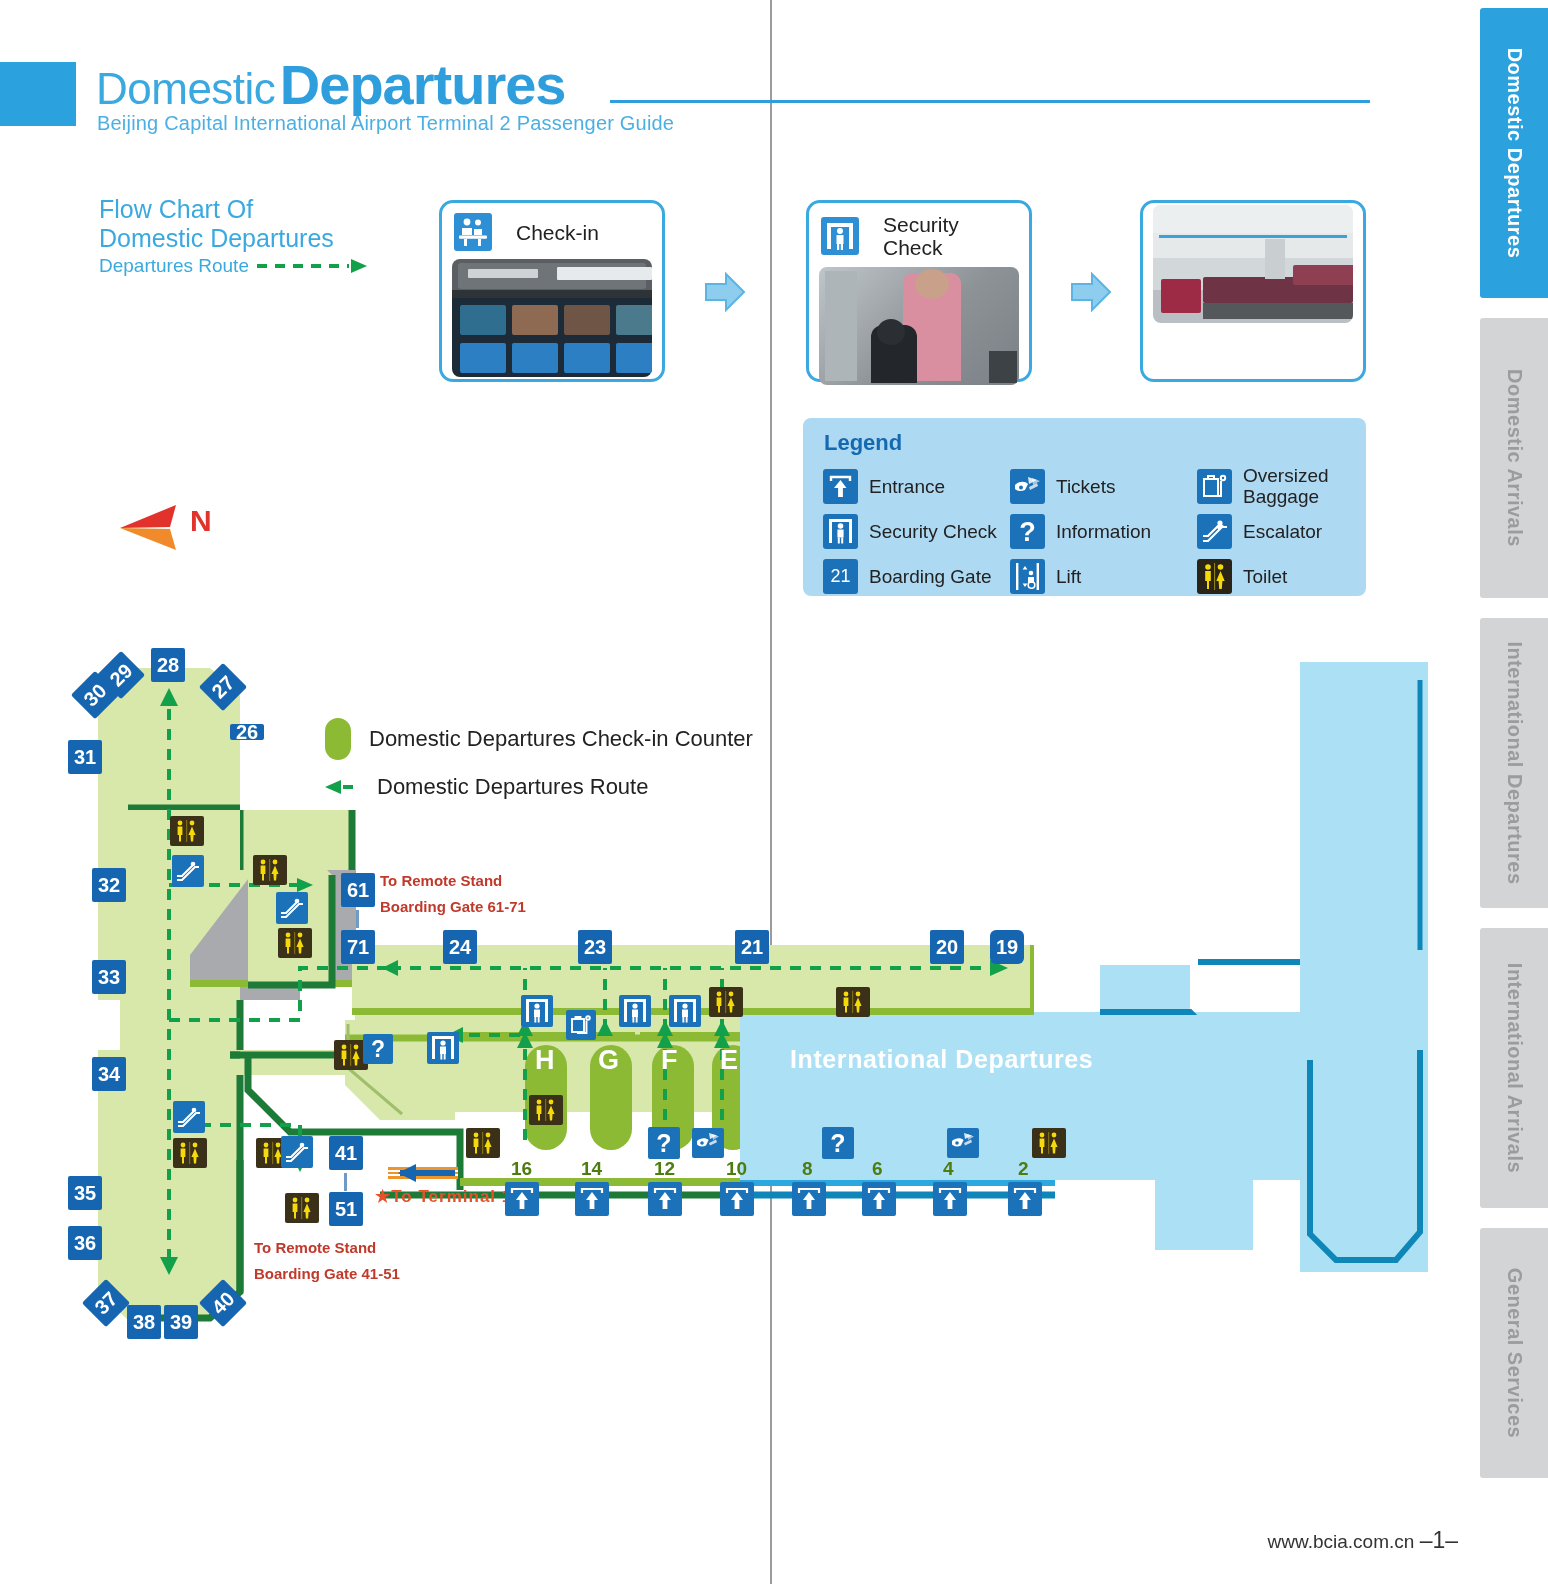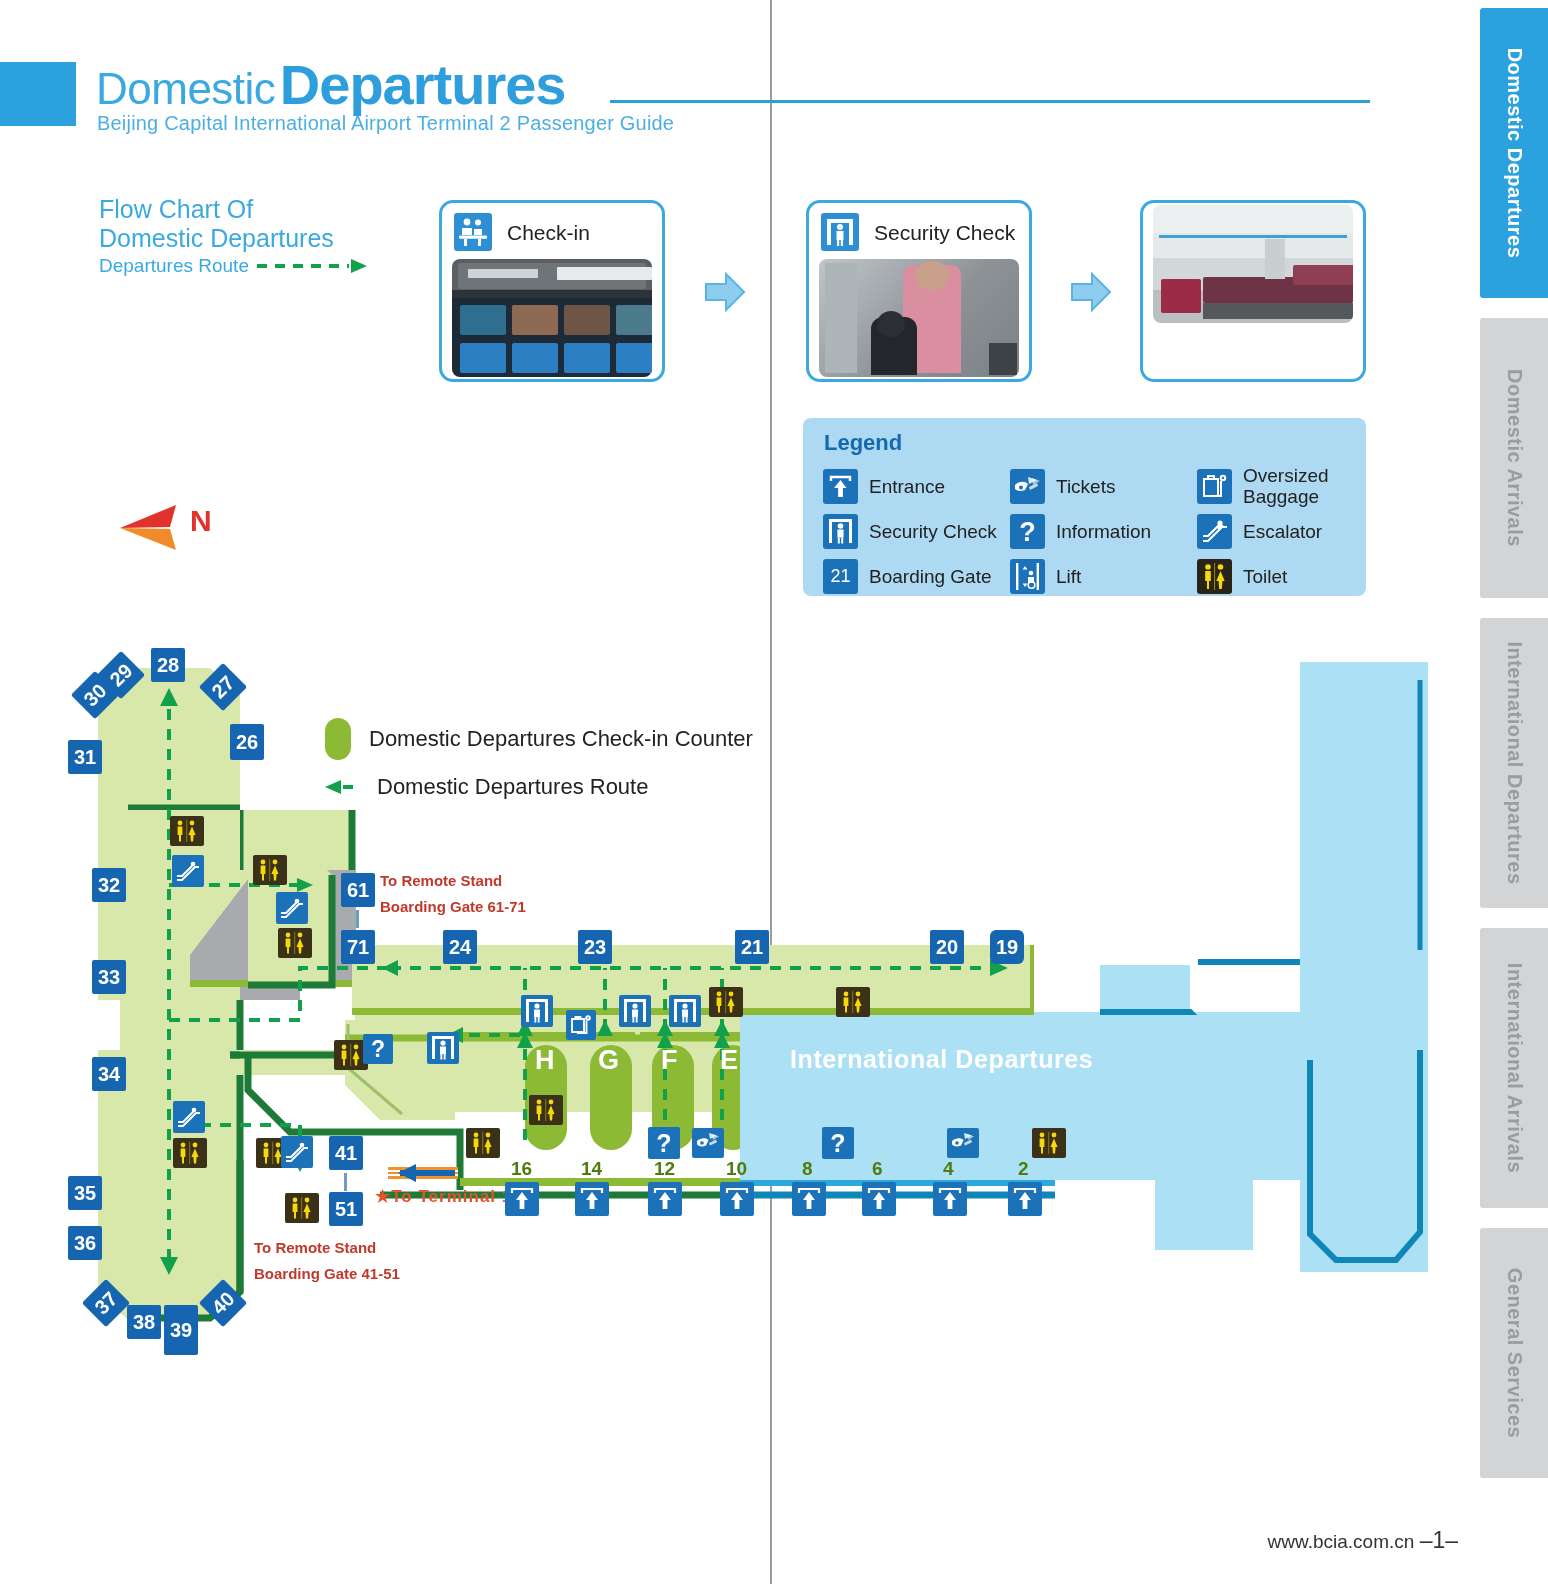--- a/index.html
+++ b/index.html
@@ -21,21 +21,21 @@
   #flow-route-row{position:absolute;left:99px;top:255px;display:flex;align-items:center;gap:8px;}
   #flow-route-row .lbl{font-size:19px;color:#3aa9e0;}
   .dash-arrow{display:inline-block;width:110px;height:14px;position:relative;}
   .dash-arrow .ln{position:absolute;left:0;top:5px;width:92px;height:4px;
      background:repeating-linear-gradient(90deg,#12a04a 0 10px,transparent 10px 18px);}
   .dash-arrow .hd{position:absolute;right:0;top:0;width:0;height:0;border-top:7px solid transparent;border-bottom:7px solid transparent;border-left:16px solid #12a04a;}
   .dash-arrow.left .ln{left:18px;}
   .dash-arrow.left .hd{left:0;right:auto;border-left:none;border-right:16px solid #12a04a;}
 
   .flow-card{position:absolute;border:3px solid #3aa9e0;border-radius:14px;background:#fff;box-sizing:border-box;}
-  .flow-card .head{display:flex;align-items:center;gap:15px;padding:10px 12px 6px 12px;}
+  .flow-card .head{display:flex;align-items:center;gap:24px;padding:10px 12px 6px 12px;}
   .flow-card .head .label{font-size:21px;color:#222;line-height:23px;}
   .ficon{width:38px;height:38px;border-radius:3px;background:#2e8fd4;flex:none;position:relative;}
   .ficon.two{width:78px;display:flex;gap:3px;background:transparent;}
   .ficon.two > i{display:block;width:37px;height:38px;background:#2e8fd4;border-radius:3px;position:relative;}
   .photo{margin:2px 10px 10px 10px;border-radius:8px;overflow:hidden;height:118px;position:relative;}
   .arrow-big{position:absolute;width:44px;height:40px;}
   .arrow-big svg{width:100%;height:100%;}
   
   #legend-box{position:absolute;left:803px;top:418px;width:563px;height:178px;background:#aed9f2;border-radius:8px;}
   #legend-title{position:absolute;left:21px;top:12px;font-size:22px;font-weight:bold;color:#1469b0;}
@@ -440,30 +440,30 @@
     <path d="M400 553 L455 553" stroke="#1565b0" stroke-width="6"></path>
     <path d="M398 553 l18 -9 v18 z" fill="#1565b0"></path>
 
     <rect x="1155" y="498" width="98" height="132" fill="#ace0f5"></rect>
   </svg>
 
   <div class="gate-badge diamond" style="left:78px;top:58px;width:34px;height:34px;">30</div>
   <div class="gate-badge diamond" style="left:104px;top:38px;width:34px;height:34px;">29</div>
   <div class="gate-badge" style="left:151px;top:28px;width:34px;height:34px;">28</div>
   <div class="gate-badge diamond" style="left:206px;top:50px;width:34px;height:34px;">27</div>
-  <div class="gate-badge" style="left:230px;top:104px;width:34px;height:36px;">26</div>
+  <div class="gate-badge" style="left:230px;top:104px;width:34px;height:16px;">26</div>
   <div class="gate-badge" style="left:68px;top:120px;width:34px;height:34px;">31</div>
   <div class="gate-badge" style="left:92px;top:248px;width:34px;height:34px;">32</div>
   <div class="gate-badge" style="left:92px;top:340px;width:34px;height:34px;">33</div>
   <div class="gate-badge" style="left:92px;top:437px;width:34px;height:34px;">34</div>
   <div class="gate-badge" style="left:68px;top:556px;width:34px;height:34px;">35</div>
   <div class="gate-badge" style="left:68px;top:606px;width:34px;height:34px;">36</div>
   <div class="gate-badge diamond" style="left:89px;top:666px;width:34px;height:34px;">37</div>
   <div class="gate-badge" style="left:127px;top:685px;width:34px;height:34px;">38</div>
-  <div class="gate-badge" style="left:164px;top:685px;width:34px;height:50px;">39</div>
+  <div class="gate-badge" style="left:164px;top:685px;width:34px;height:34px;">39</div>
   <div class="gate-badge diamond" style="left:206px;top:666px;width:34px;height:34px;">40</div>
 
   <div class="gate-badge" style="left:341px;top:253px;width:34px;height:34px;">61</div>
   <div style="position:absolute;left:356px;top:290px;width:3px;height:18px;background:#6f9bc4;"></div>
   <div class="gate-badge" style="left:341px;top:310px;width:34px;height:34px;">71</div>
   <div class="map-note" style="left:380px;top:248px;">To Remote Stand<br>Boarding Gate 61-71</div>
 
   <div class="gate-badge" style="left:329px;top:516px;width:34px;height:34px;">41</div>
   <div style="position:absolute;left:344px;top:553px;width:3px;height:18px;background:#6f9bc4;"></div>
   <div class="gate-badge" style="left:329px;top:572px;width:34px;height:34px;">51</div>

